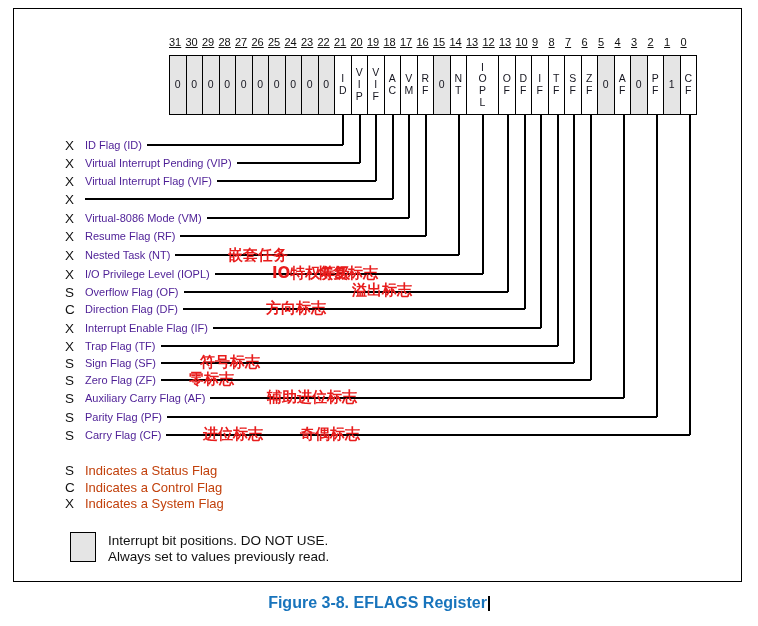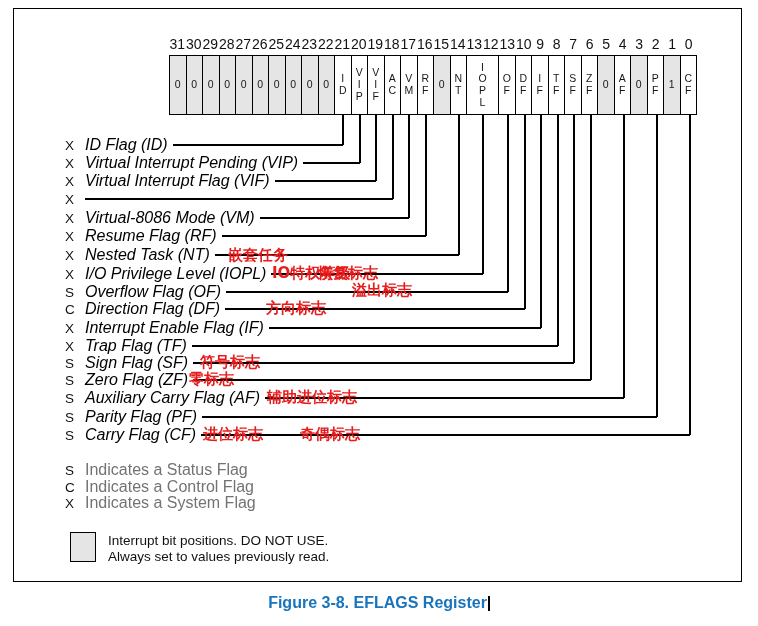--- a/index.html
+++ b/index.html
@@ -2,42 +2,42 @@
 <html><head>
 <meta charset="utf-8">
 <style>
   html,body{margin:0;padding:0;background:#ffffff;}
   .page{position:relative;width:758px;height:626px;background:#fff;overflow:hidden;
         font-family:"Liberation Sans", sans-serif;color:#1a1a1a;}
   .frame{position:absolute;left:13px;top:8px;width:729px;height:574px;
          border:1.6px solid #000;box-sizing:border-box;}
   
   .bitnums{position:absolute;left:169px;top:36px;width:528px;height:14px;display:flex;}
-  .bitnums span{flex:1;text-align:center;font-size:14px;color:#111;white-space:nowrap;}
+  .bitnums span{flex:1;font-size:11px;color:#111;white-space:nowrap;text-decoration:underline;}
   
   .register{position:absolute;left:169px;top:55px;width:528px;height:60px;
             border:1.6px solid #000;box-sizing:border-box;display:flex;background:#fff;}
   .cell{flex:1;border-right:1.3px solid #000;display:flex;align-items:center;justify-content:center;
         font-size:10.5px;line-height:1.12;text-align:center;white-space:pre-line;color:#15151f;}
   .cell:last-child{border-right:none;}
   .cell.res{background:#e5e5e5;}
   .cell.w2{flex:2;}
   
   .vline{position:absolute;width:1.5px;background:#000;}
   .flagrow{position:absolute;height:18px;display:flex;align-items:center;}
   .ftype{width:20px;flex:0 0 20px;font-size:13.5px;color:#111;}
-  .flabel{font-size:16px;white-space:nowrap;padding-right:5px;color:#000000;font-style:italic;}
+  .flabel{font-size:11px;white-space:nowrap;padding-right:5px;color:#4c1d95;}
   .leader{flex:1;height:1.5px;background:#000;min-width:4px;}
   
   .cn{position:absolute;font-size:15px;font-weight:bold;color:#e81c1c;white-space:nowrap;
       font-family:"DejaVu Sans","Liberation Sans",sans-serif;z-index:5;}
   
   .legrow{position:absolute;height:16px;display:flex;align-items:center;}
   .legrow .ftype{width:20px;}
-  .legtext{font-size:16px;white-space:nowrap;color:#737373;}
+  .legtext{font-size:13px;white-space:nowrap;color:#c2410c;}
   .resbox{position:absolute;left:70px;top:532px;width:26px;height:30px;background:#e5e5e5;
           border:1.3px solid #000;box-sizing:border-box;}
   .resnote{position:absolute;left:108px;font-size:13.5px;white-space:nowrap;color:#111;}
   
   .caption{position:absolute;left:0;top:594px;width:758px;text-align:center;}
   .caption .cap-text{font-size:16px;font-weight:bold;color:#1874bc;letter-spacing:0px;}
   .caret{display:inline-block;width:2px;height:15px;background:#000;margin-left:1px;vertical-align:text-bottom;}
 </style>
 </head>
 <body>

